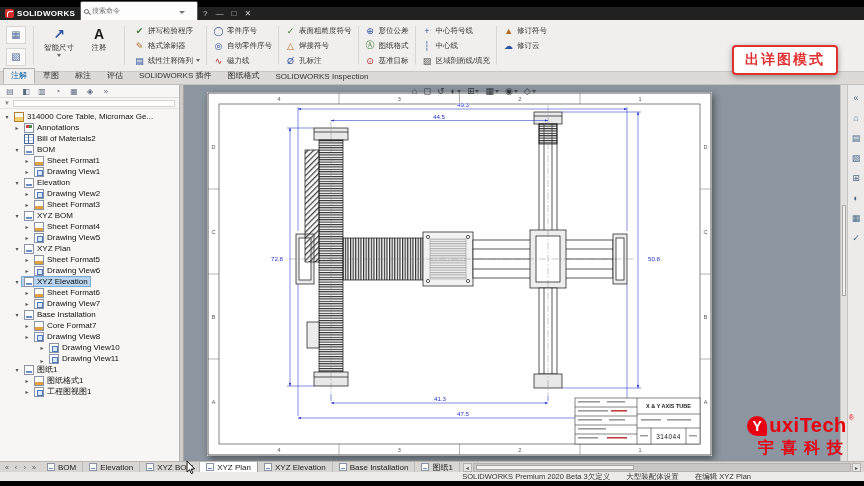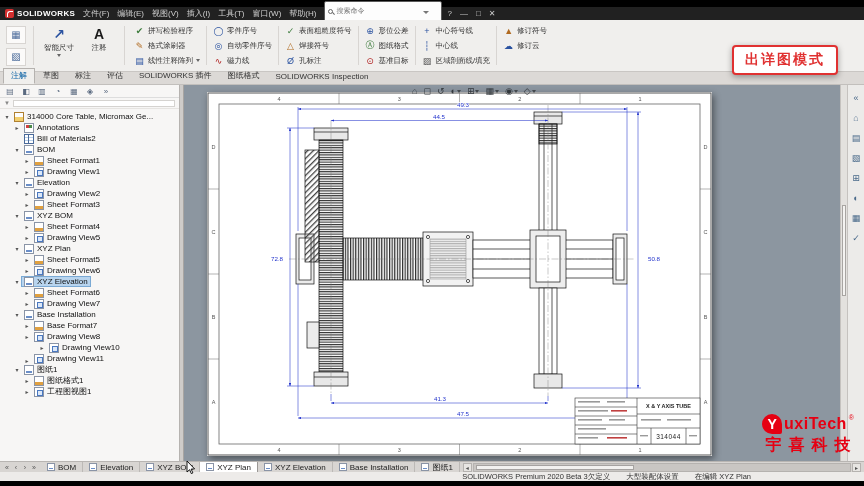--- a/index.html
+++ b/index.html
@@ -135,45 +135,36 @@
                display:flex; align-items:center; font-size:7.5px; color:#333; padding:0 5px; }
   .status-left { flex:1;text-align:right; }
   #statusright { display:flex; gap:16px; margin-right:108px; }
 
   
   .watermark { position:absolute; right:10px; top:414px; z-index:70; display:flex;
                flex-direction:column; align-items:center; gap:1px; }
   .wm-row { display:flex; align-items:center; gap:2px; }
   .wm-mark { width:20px; height:20px; border-radius:50% 50% 10% 50%; background:#e60012; color:#fff;
              font-weight:bold; font-size:14px; display:flex; align-items:center; justify-content:center; }
-  .wm-latin { color:#e60012; font-size:16px; font-weight:bold; letter-spacing:.5px; }
+  .wm-latin { color:#e60012; font-size:20px; font-weight:bold; letter-spacing:.5px; }
   .wm-reg { color:#e60012; font-size:7px; align-self:flex-start; }
   .wm-cn { color:#e60012; font-size:16px; font-weight:bold; letter-spacing:7px; margin-right:-7px; }
   .cursor { position:absolute; left:186px; top:461px; z-index:80; }
 </style>
 </head>
 <body>
 
 <div id="screen">
   <div id="app">
 
     <div class="titlebar">
       <div class="sw-logo">
         <span class="sw-mark"></span>
         <span class="sw-appname">SOLIDWORKS</span>
       </div>
-      <div id="menus">
-          <span class="menu-item">文件(F)</span>
-          <span class="menu-item">编辑(E)</span>
-          <span class="menu-item">视图(V)</span>
-          <span class="menu-item">插入(I)</span>
-          <span class="menu-item">工具(T)</span>
-          <span class="menu-item">窗口(W)</span>
-          <span class="menu-item">帮助(H)</span>
-        </div>
       <div class="search-box">
         <span class="lens"></span>
         <input class="search-input" readonly="" placeholder="搜索命令" style="">
         <span class="s-caret"></span>
       </div>
       <div id="winctl">
           <span class="winbtn">?</span>
           <span class="winbtn">—</span>
           <span class="winbtn">□</span>
           <span class="winbtn">✕</span>
@@ -451,38 +442,38 @@
               <span class="arrow">▾</span>
               <span class="lblwrap">
                 <span class="ti ti-sheet"></span>
                 <span class="tlbl">Base Installation</span>
               </span>
             </div>
             <div class="trow" style="padding-left: 23px;">
               <span class="arrow">▸</span>
               <span class="lblwrap">
                 <span class="ti ti-fmt"></span>
-                <span class="tlbl">Base Format7</span>
+                <span class="tlbl">Core Format7</span>
               </span>
             </div>
             <div class="trow" style="padding-left: 23px;">
               <span class="arrow">▸</span>
               <span class="lblwrap">
                 <span class="ti ti-view"></span>
                 <span class="tlbl">Drawing View8</span>
               </span>
             </div>
             <div class="trow" style="padding-left: 38px;">
               <span class="arrow">▸</span>
               <span class="lblwrap">
                 <span class="ti ti-view"></span>
                 <span class="tlbl">Drawing View10</span>
               </span>
             </div>
-            <div class="trow" style="padding-left: 23px; align-items: flex-end;">
+            <div class="trow" style="padding-left: 38px; align-items: flex-end;">
               <span class="arrow">▸</span>
               <span class="lblwrap">
                 <span class="ti ti-view"></span>
                 <span class="tlbl">Drawing View11</span>
               </span>
             </div>
             <div class="trow" style="padding-left: 13px;">
               <span class="arrow">▾</span>
               <span class="lblwrap">
                 <span class="ti ti-sheet"></span>

